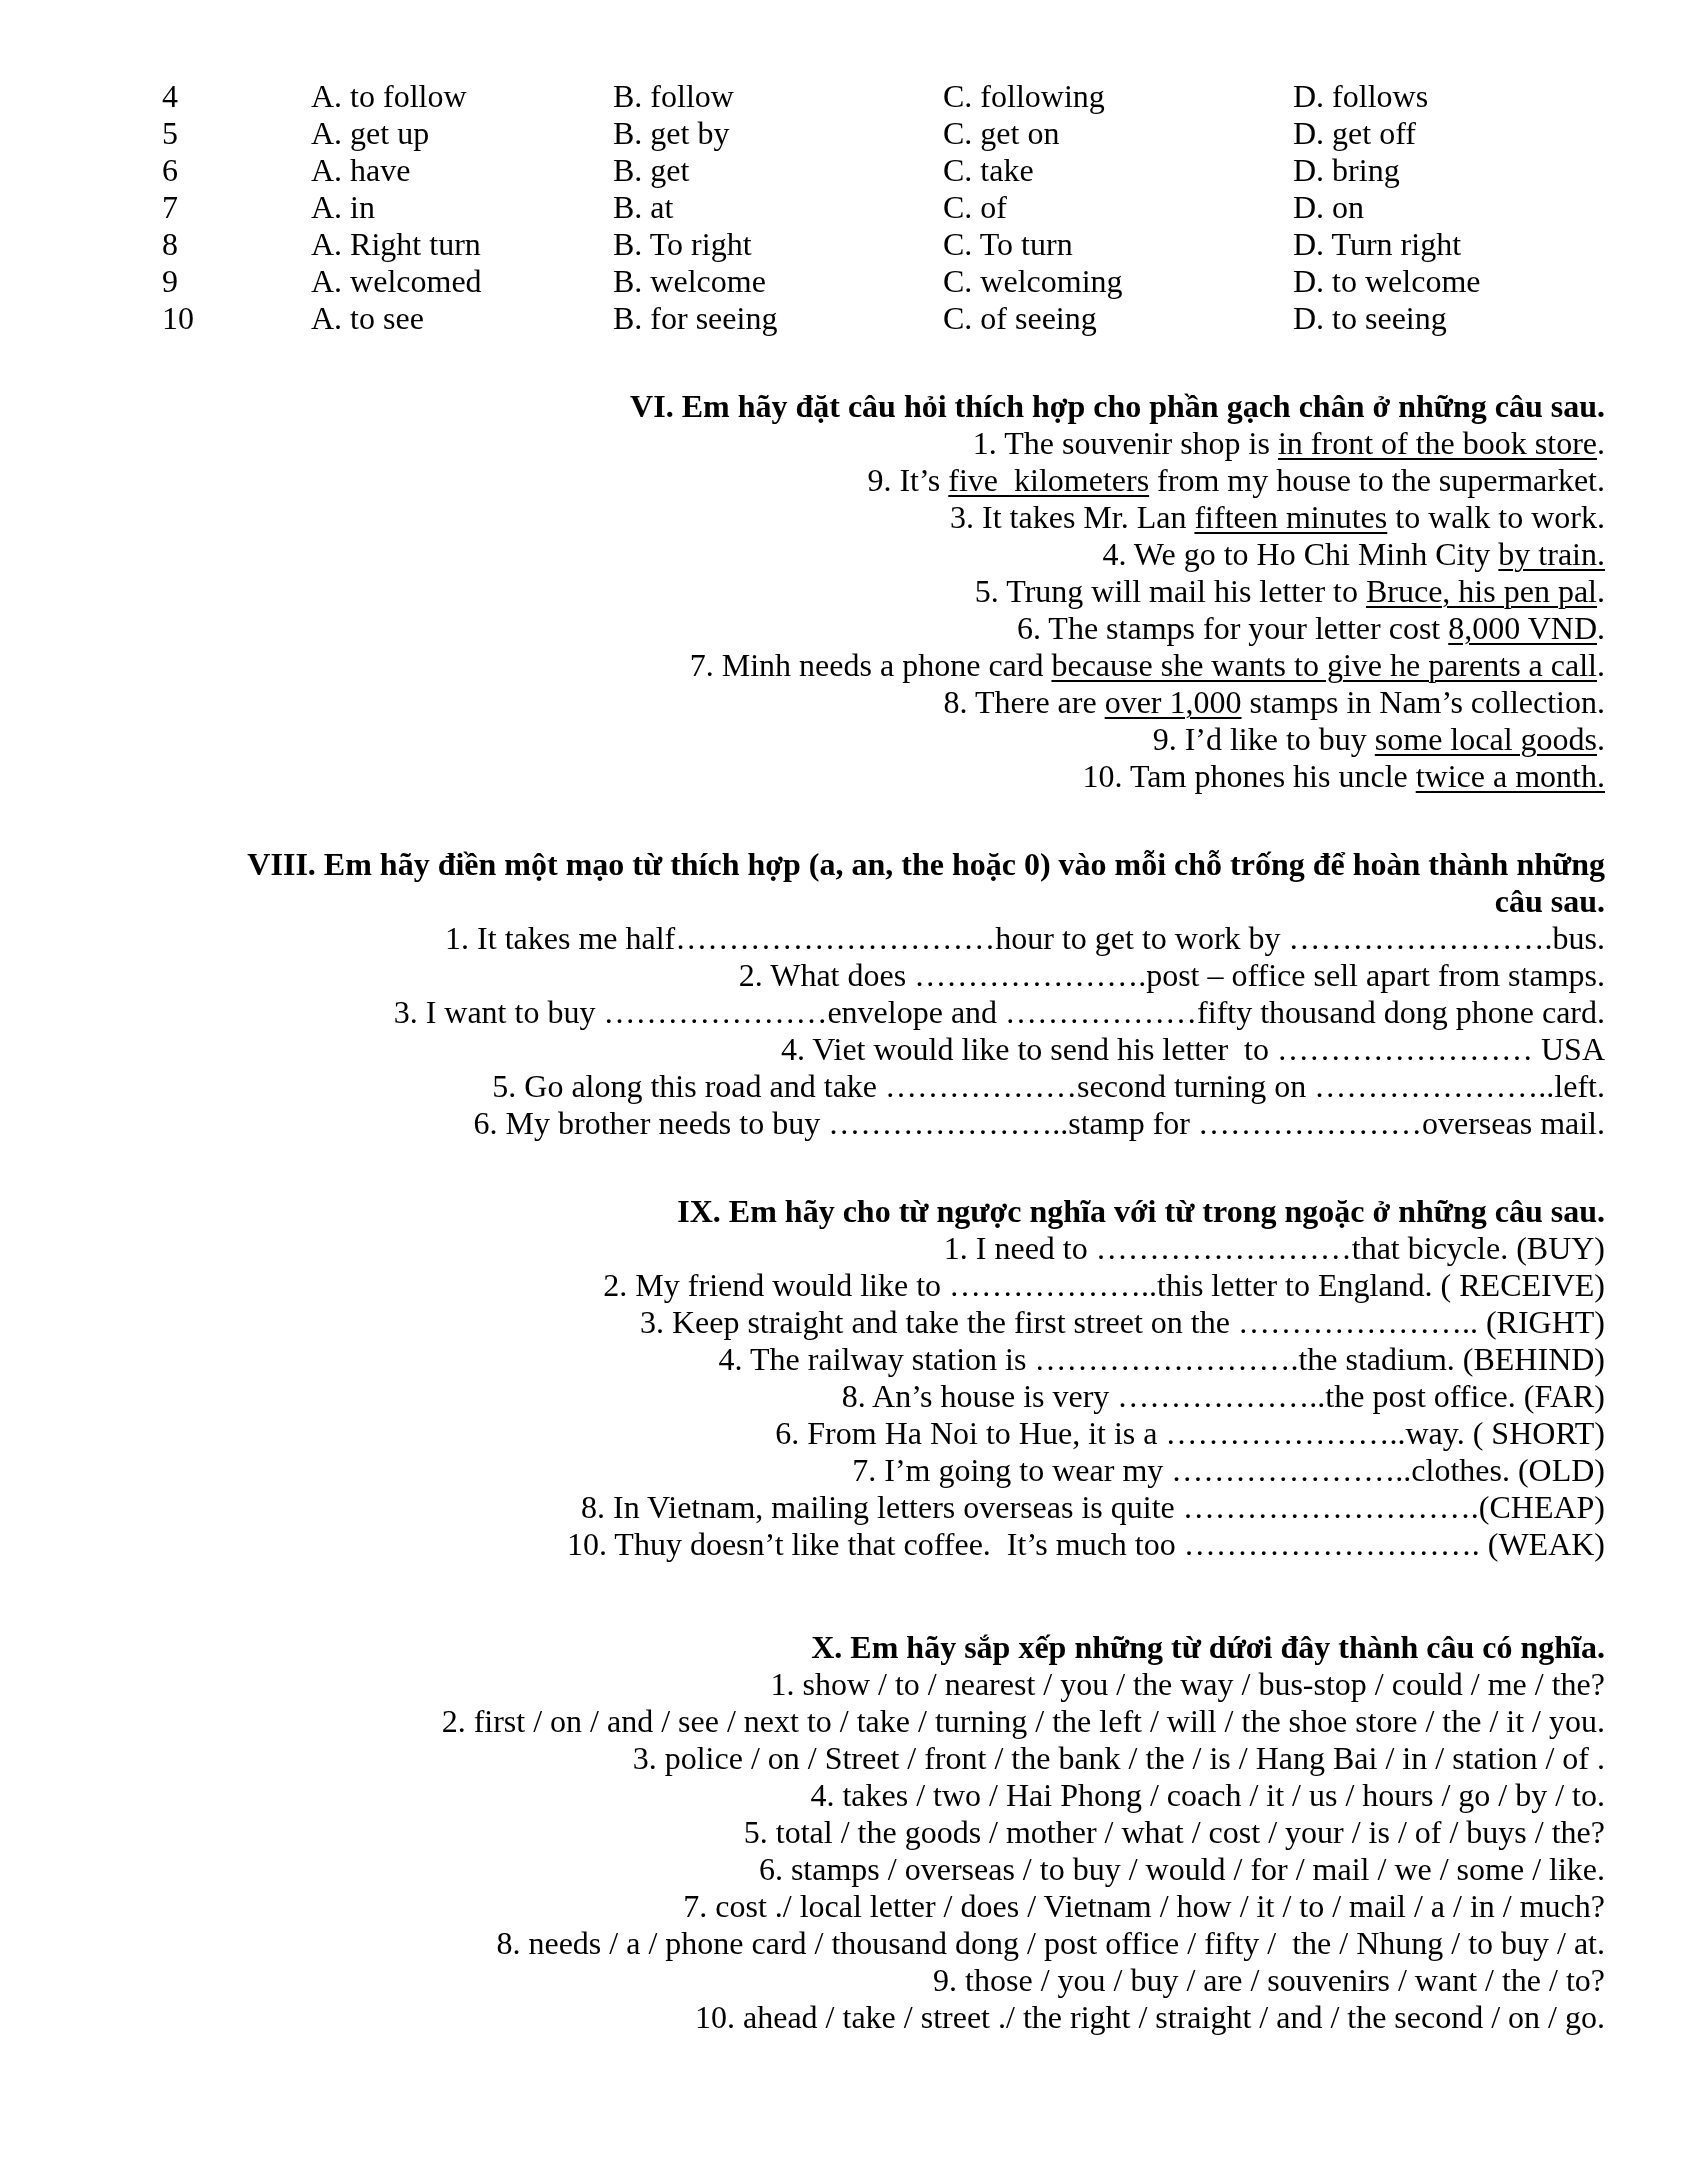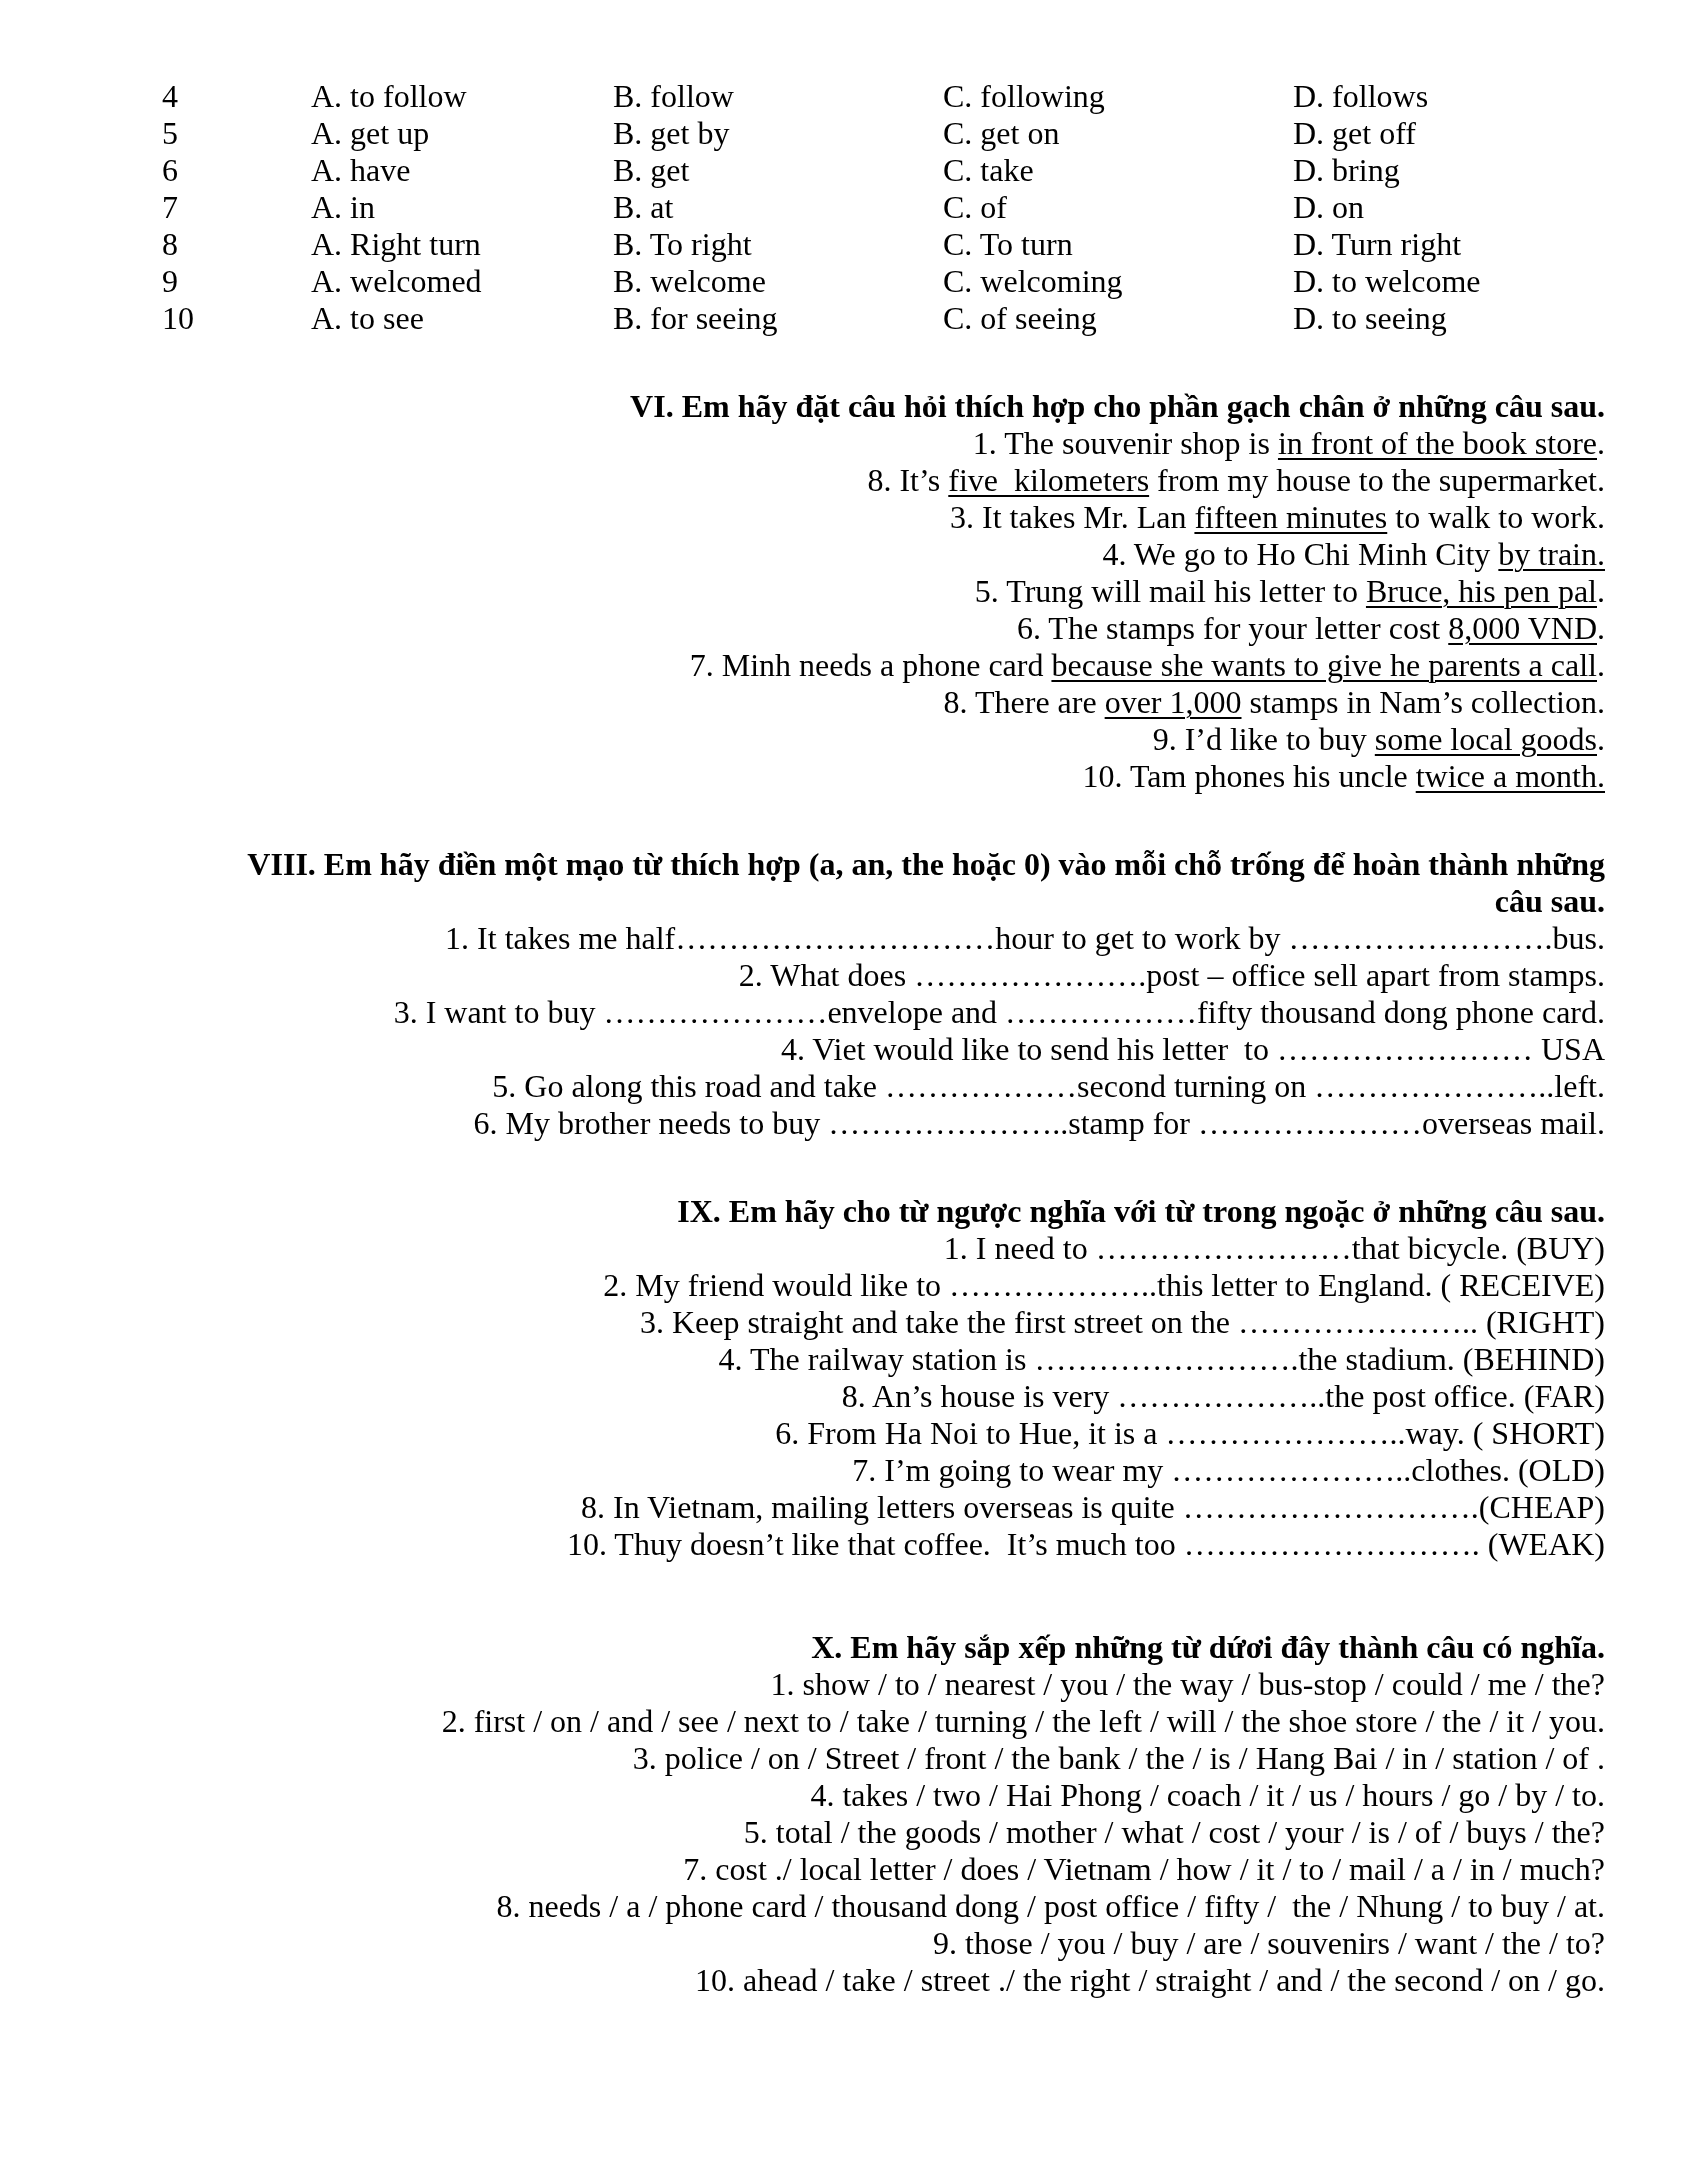--- a/index.html
+++ b/index.html
@@ -56,21 +56,21 @@
       <div class="mcq-row"><span>7</span><span>A. in</span><span>B. at</span><span>C. of</span><span>D. on</span></div>
       <div class="mcq-row"><span>8</span><span>A. Right turn</span><span>B. To right</span><span>C. To turn</span><span>D. Turn right</span></div>
       <div class="mcq-row"><span>9</span><span>A. welcomed</span><span>B. welcome</span><span>C. welcoming</span><span>D. to welcome</span></div>
       <div class="mcq-row"><span>10</span><span>A. to see</span><span>B. for seeing</span><span>C. of seeing</span><span>D. to seeing</span></div>
     </div>
 
   <section class="sec">
     <h2 class="title">VI. Em hãy đặt câu hỏi thích hợp cho phần gạch chân ở những câu sau.</h2>
     <div>
         <div class="line"><span>1. The souvenir shop is </span><span class="u">in front of the book store</span><span>.</span></div>
-        <div class="line"><span>8. It’s </span><span class="u">five  kilometers</span><span> from my house to the supermarket.</span></div>
+        <div class="line"><span>9. It’s </span><span class="u">five  kilometers</span><span> from my house to the supermarket.</span></div>
         <div class="line"><span>3. It takes Mr. Lan </span><span class="u">fifteen minutes</span><span> to walk to work.</span></div>
         <div class="line"><span>4. We go to Ho Chi Minh City </span><span class="u">by train.</span></div>
         <div class="line"><span>5. Trung will mail his letter to </span><span class="u">Bruce, his pen pal</span><span>.</span></div>
         <div class="line"><span>6. The stamps for your letter cost </span><span class="u">8,000 VND</span><span>.</span></div>
         <div class="line"><span>7. Minh needs a phone card </span><span class="u">because she wants to give he parents a call</span><span>.</span></div>
         <div class="line"><span>8. There are </span><span class="u">over 1,000</span><span> stamps in Nam’s collection.</span></div>
         <div class="line"><span>9. I’d like to buy </span><span class="u">some local goods</span><span>.</span></div>
         <div class="line"><span>10. Tam phones his uncle </span><span class="u">twice a month.</span></div>
       </div>
   </section>
@@ -106,20 +106,21 @@
   </section>
 
   <section class="sec sec-x">
     <h2 class="title">X. Em hãy sắp xếp những từ dứơi đây thành câu có nghĩa.</h2>
     <div>
         <div class="line">1. show / to / nearest / you / the way / bus-stop / could / me / the?</div>
         <div class="line">2. first / on / and / see / next to / take / turning / the left / will / the shoe store / the / it / you.</div>
         <div class="line">3. police / on / Street / front / the bank / the / is / Hang Bai / in / station / of .</div>
         <div class="line">4. takes / two / Hai Phong / coach / it / us / hours / go / by / to.</div>
         <div class="line">5. total / the goods / mother / what / cost / your / is / of / buys / the?</div>
+        <div class="line">6. stamps / overseas / to buy / would / for / mail / we / some / like.</div>
         <div class="line">7. cost ./ local letter / does / Vietnam / how / it / to / mail / a / in / much?</div>
         <div class="line">8. needs / a / phone card / thousand dong / post office / fifty /  the / Nhung / to buy / at.</div>
         <div class="line">9. those / you / buy / are / souvenirs / want / the / to?</div>
         <div class="line">10. ahead / take / street ./ the right / straight / and / the second / on / go.</div>
       </div>
   </section>
 
 </div>
 
 

